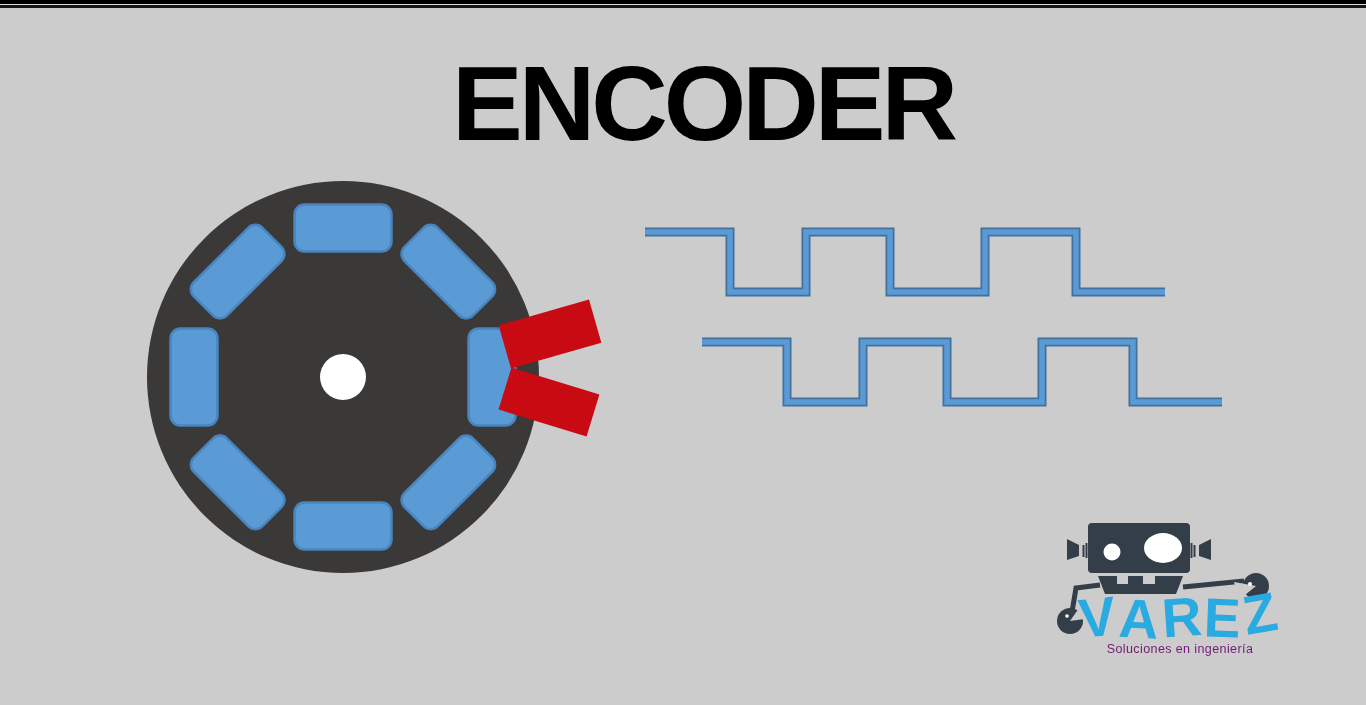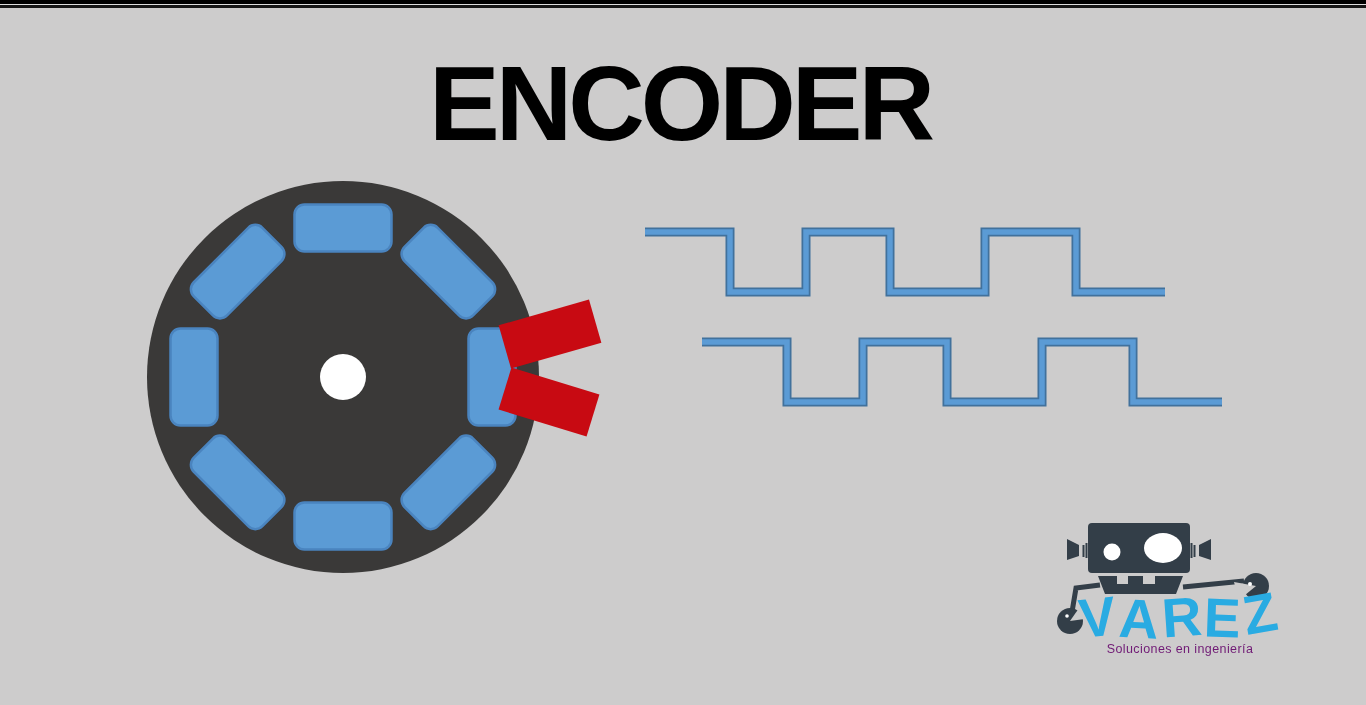--- a/index.html
+++ b/index.html
@@ -5,21 +5,21 @@
   html,body{margin:0;padding:0;}
   body{
     width:1366px;height:705px;position:relative;overflow:hidden;
     font-family:"Liberation Sans", sans-serif;
   }
   #top-bar{
     position:absolute;left:0;top:0;width:1366px;height:8px;
     background:linear-gradient(#000 0 4px,#dcdcdc 4px 5px,#161616 5px 8px);
   }
   #page-title{
-    position:absolute;left:147px;top:50px;width:1066px;
+    position:absolute;left:170px;top:50px;width:1066px;
     text-align:center;font-size:106px;font-weight:bold;
     letter-spacing:-4px;line-height:1;
   }
   #scene{position:absolute;left:0;top:0;}
   #logo-svg{position:absolute;left:1040px;top:500px;}
   #brand-text{
     position:absolute;left:1060px;top:590px;width:240px;
     text-align:center;font-size:55px;font-weight:bold;line-height:1;
     letter-spacing:3px;white-space:nowrap;
   }

